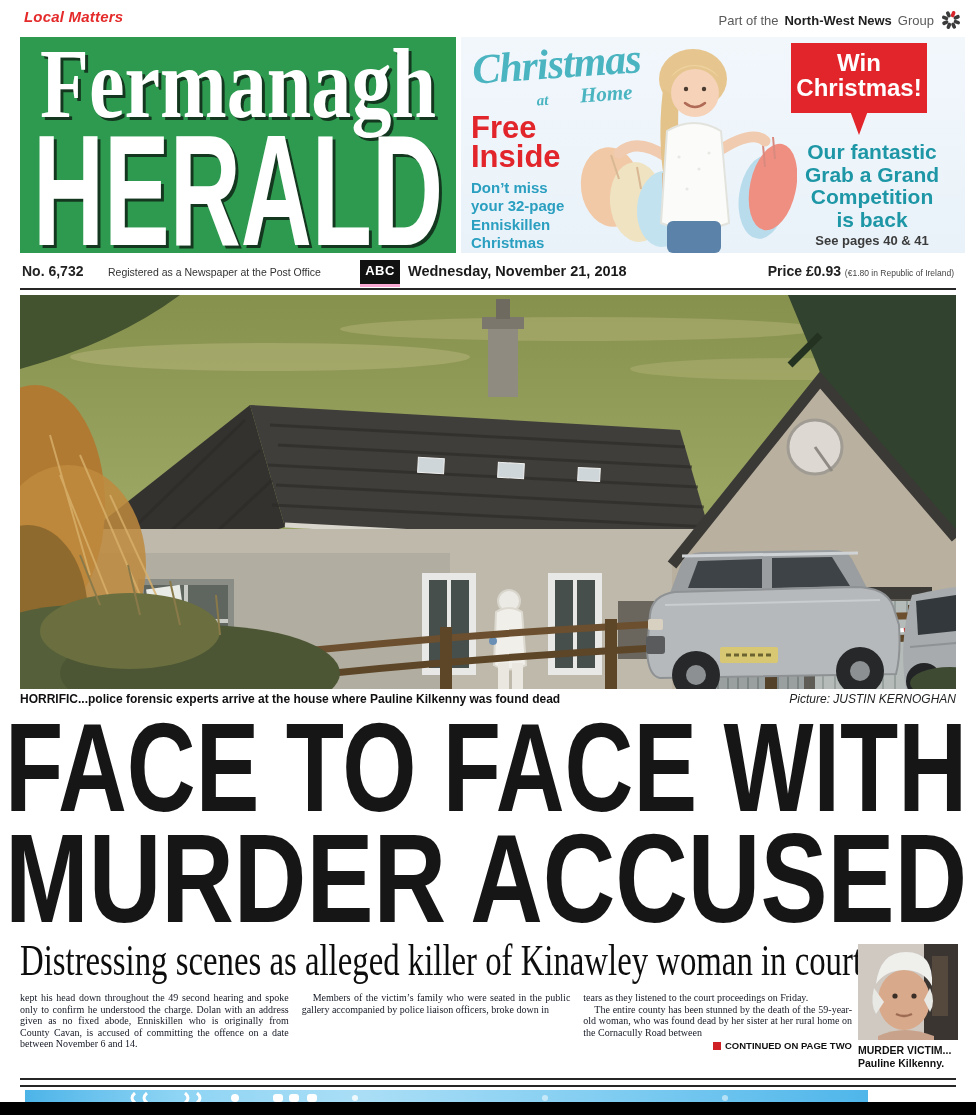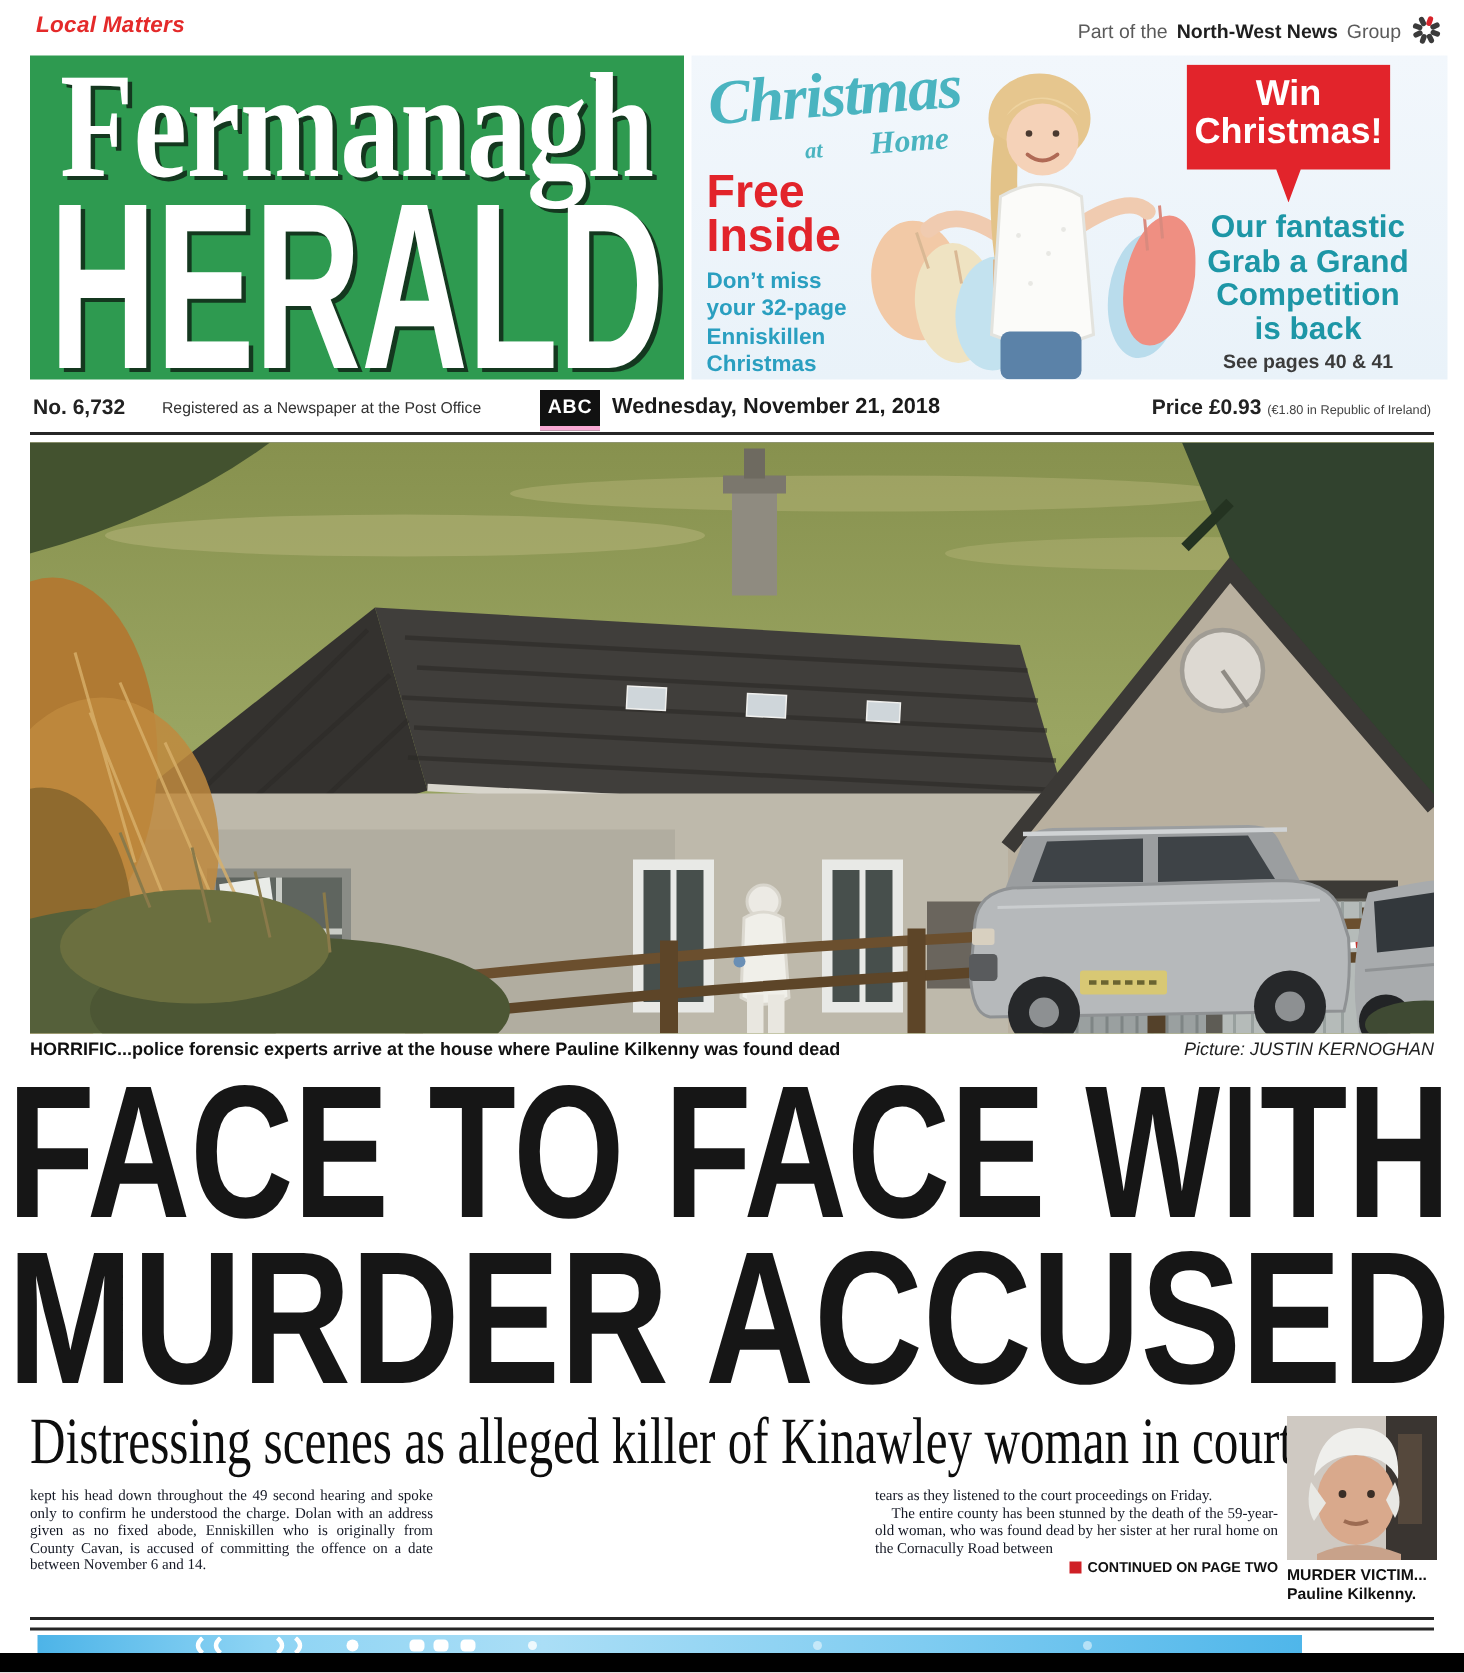--- a/index.html
+++ b/index.html
@@ -312,20 +312,21 @@
 
   <svg class="standfirst" viewBox="0 0 846 54">
     <text x="0" y="41" font-size="44" textLength="842" lengthAdjust="spacingAndGlyphs">Distressing scenes as alleged killer of Kinawley woman in court</text>
   </svg>
 
   <div class="article">
     <div class="col">
       <p>kept his head down throughout the 49 second hearing and spoke only to confirm he understood the charge. Dolan with an address given as no fixed abode, Enniskillen who is originally from County Cavan, is accused of committing the offence on a date between November 6 and 14.</p>
     </div>
     <div class="col">
+      <p class="indent">Members of the victim’s family who were seated in the public gallery accompanied by police liaison officers, broke down in</p>
     </div>
     <div class="col">
       <p>tears as they listened to the court proceedings on Friday.</p>
       <p class="indent">The entire county has been stunned by the death of the 59-year-old woman, who was found dead by her sister at her rural home on the Cornacully Road between</p>
       <div class="continued">
         <span class="red-square"></span><span>CONTINUED ON PAGE TWO</span>
       </div>
     </div>
   </div>
 

